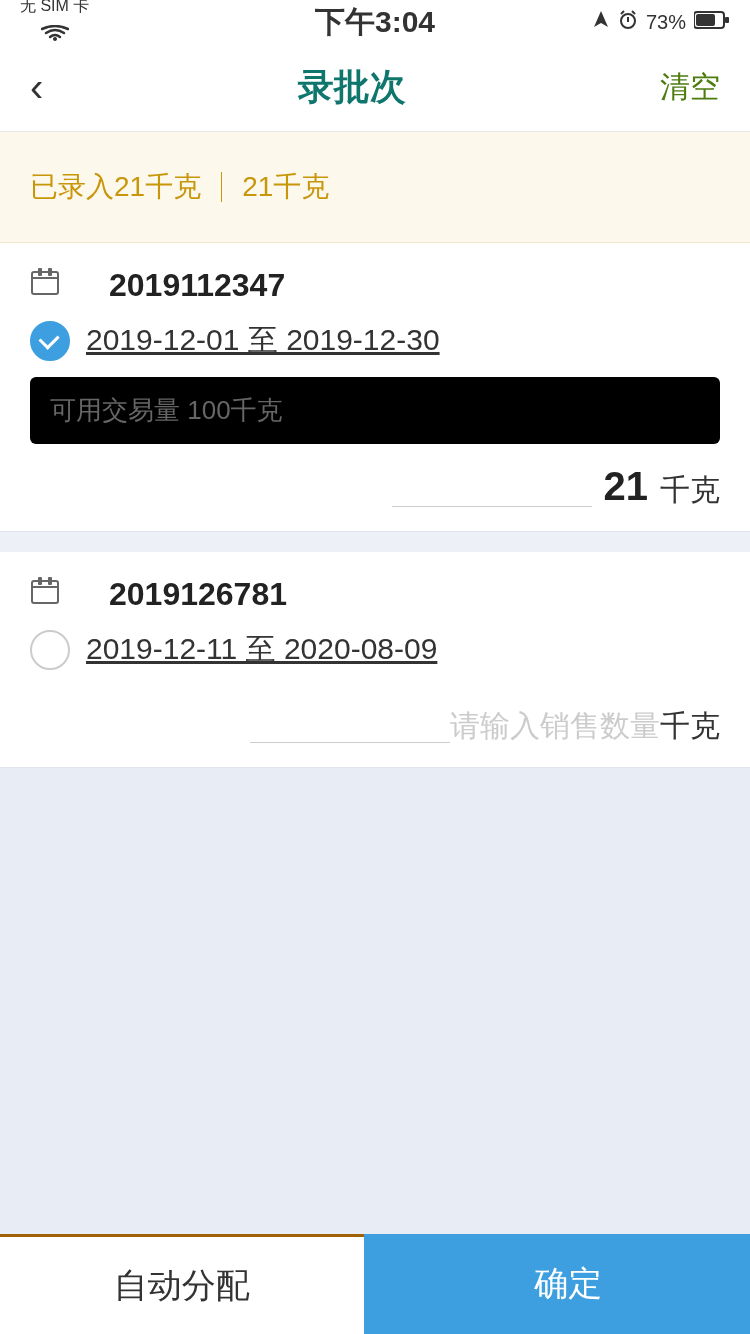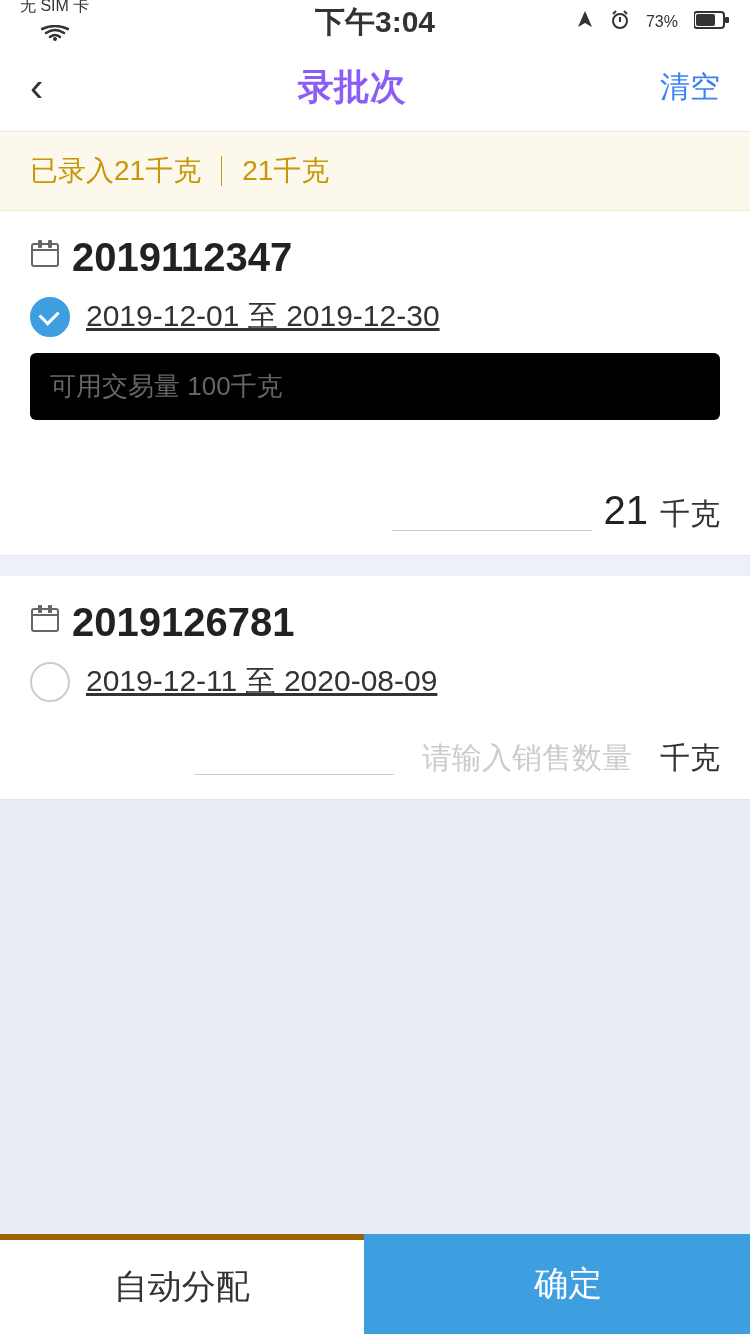--- a/index.html
+++ b/index.html
@@ -34,54 +34,54 @@
     .status-center {
       font-size: 30px;
       font-weight: 600;
       position: absolute;
       left: 50%;
       transform: translateX(-50%);
     }
     .status-right {
       display: flex;
       align-items: center;
-      gap: 16px;
-      font-size: 16px;
+      gap: 8px;
+      font-size: 20px;
     }
 
     
     .nav-bar {
       height: 88px;
       background: #fff;
       display: flex;
       align-items: center;
       justify-content: space-between;
       padding: 0 30px;
       border-bottom: 1px solid #e8e8e8;
     }
     .nav-back {
       font-size: 40px;
       color: #333;
       cursor: pointer;
     }
     .nav-title {
       font-size: 36px;
       font-weight: 600;
-      color: #8b5cf6;
+      color: #0f766e;
     }
     .nav-clear {
       font-size: 30px;
-      color: #3b82f6;
+      color: #4d7c0f;
       cursor: pointer;
     }
 
     
     .summary-banner {
       background: #fdf8ec;
-      padding: 20px 30px;
+      padding: 36px 30px;
       display: flex;
       align-items: center;
       gap: 20px;
       border-bottom: 1px solid #f0e8c8;
     }
     .summary-text {
       font-size: 28px;
       color: #c8960a;
     }
     .summary-divider {
@@ -100,23 +100,24 @@
       display: flex;
       align-items: center;
       gap: 12px;
       margin-bottom: 16px;
     }
     .batch-icon {
       color: #555;
       font-size: 30px;
     }
     .batch-id {
-      font-size: 40px;
+      font-size: 32px;
       font-weight: 600;
       color: #222;
+      margin-left: 37px;
     }
     .batch-row {
       display: flex;
       align-items: center;
       gap: 16px;
       margin-bottom: 16px;
     }
     .radio-btn {
       width: 40px;
       height: 40px;
@@ -161,23 +162,22 @@
       background: #fff;
       padding: 20px 30px;
       display: flex;
       align-items: baseline;
       justify-content: flex-end;
       gap: 12px;
       border-bottom: 1px solid #e0e4ee;
     }
     .amount-value {
       font-size: 40px;
-      font-weight: 400;
+      font-weight: 700;
       color: #222;
-      margin-top: 48px;
     }
     .amount-unit {
       font-size: 30px;
       color: #333;
     }
     .amount-underline {
       width: 200px;
       height: 1px;
       background: #ccc;
       align-self: flex-end;
@@ -196,21 +196,21 @@
       padding: 24px 23px 0 30px;
     }
 
     
     .input-row {
       background: #fff;
       padding: 20px 30px;
       display: flex;
       align-items: baseline;
       justify-content: flex-end;
-      gap: 28px;
+      gap: 0;
       border-bottom: 1px solid #e0e4ee;
     }
     .input-placeholder {
       font-size: 30px;
       color: #ccc;
     }
     .input-unit {
       font-size: 30px;
       color: #333;
     }
@@ -238,21 +238,21 @@
       left: 0;
       width: 750px;
     }
     .btn-auto {
       flex: 1;
       background: #fff;
       border: none;
       font-size: 34px;
       color: #333;
       cursor: pointer;
-      border-top: 6px solid #a16207;
+      border-top: 3px solid #a16207;
     }
     .btn-confirm {
       flex: 1;
       background: #3d9fe0;
       border: none;
       font-size: 34px;
       color: #fff;
       cursor: pointer;
       padding-left: 23px;
     }

